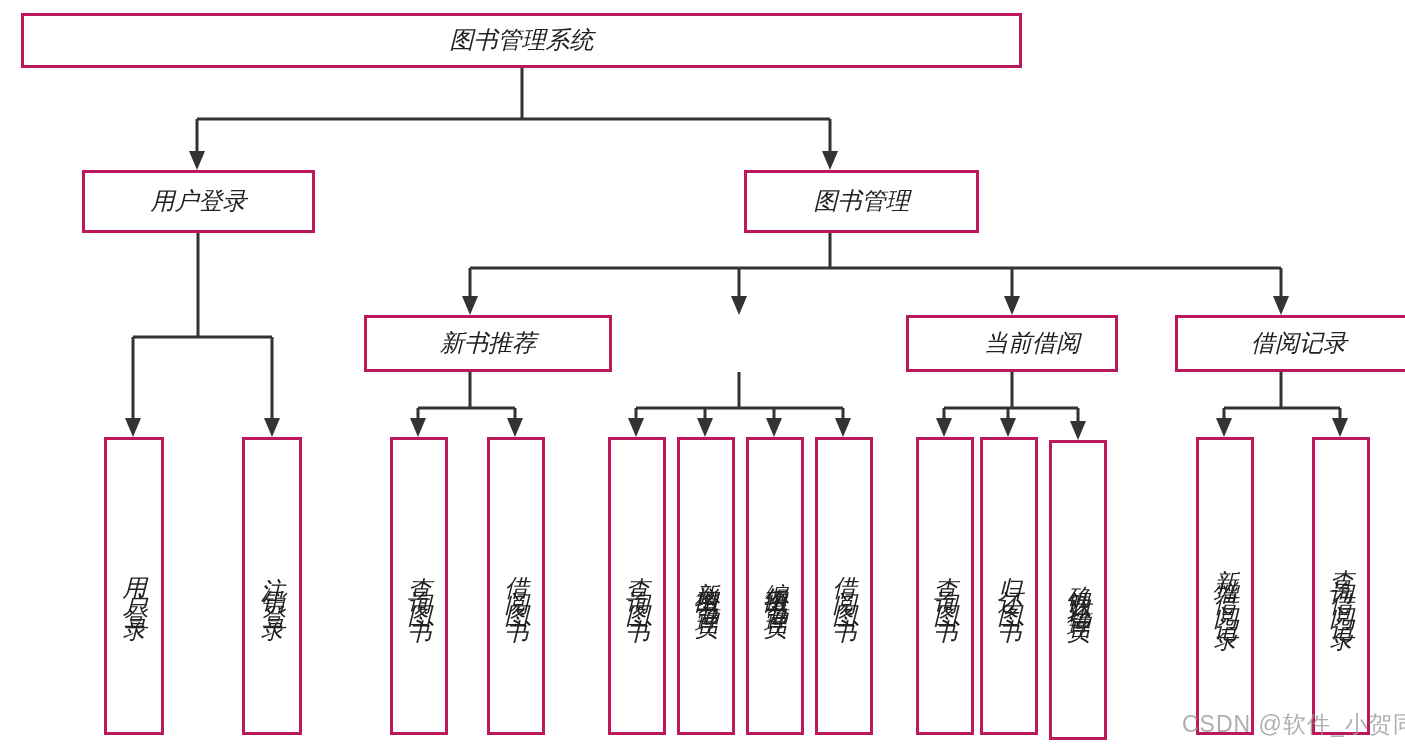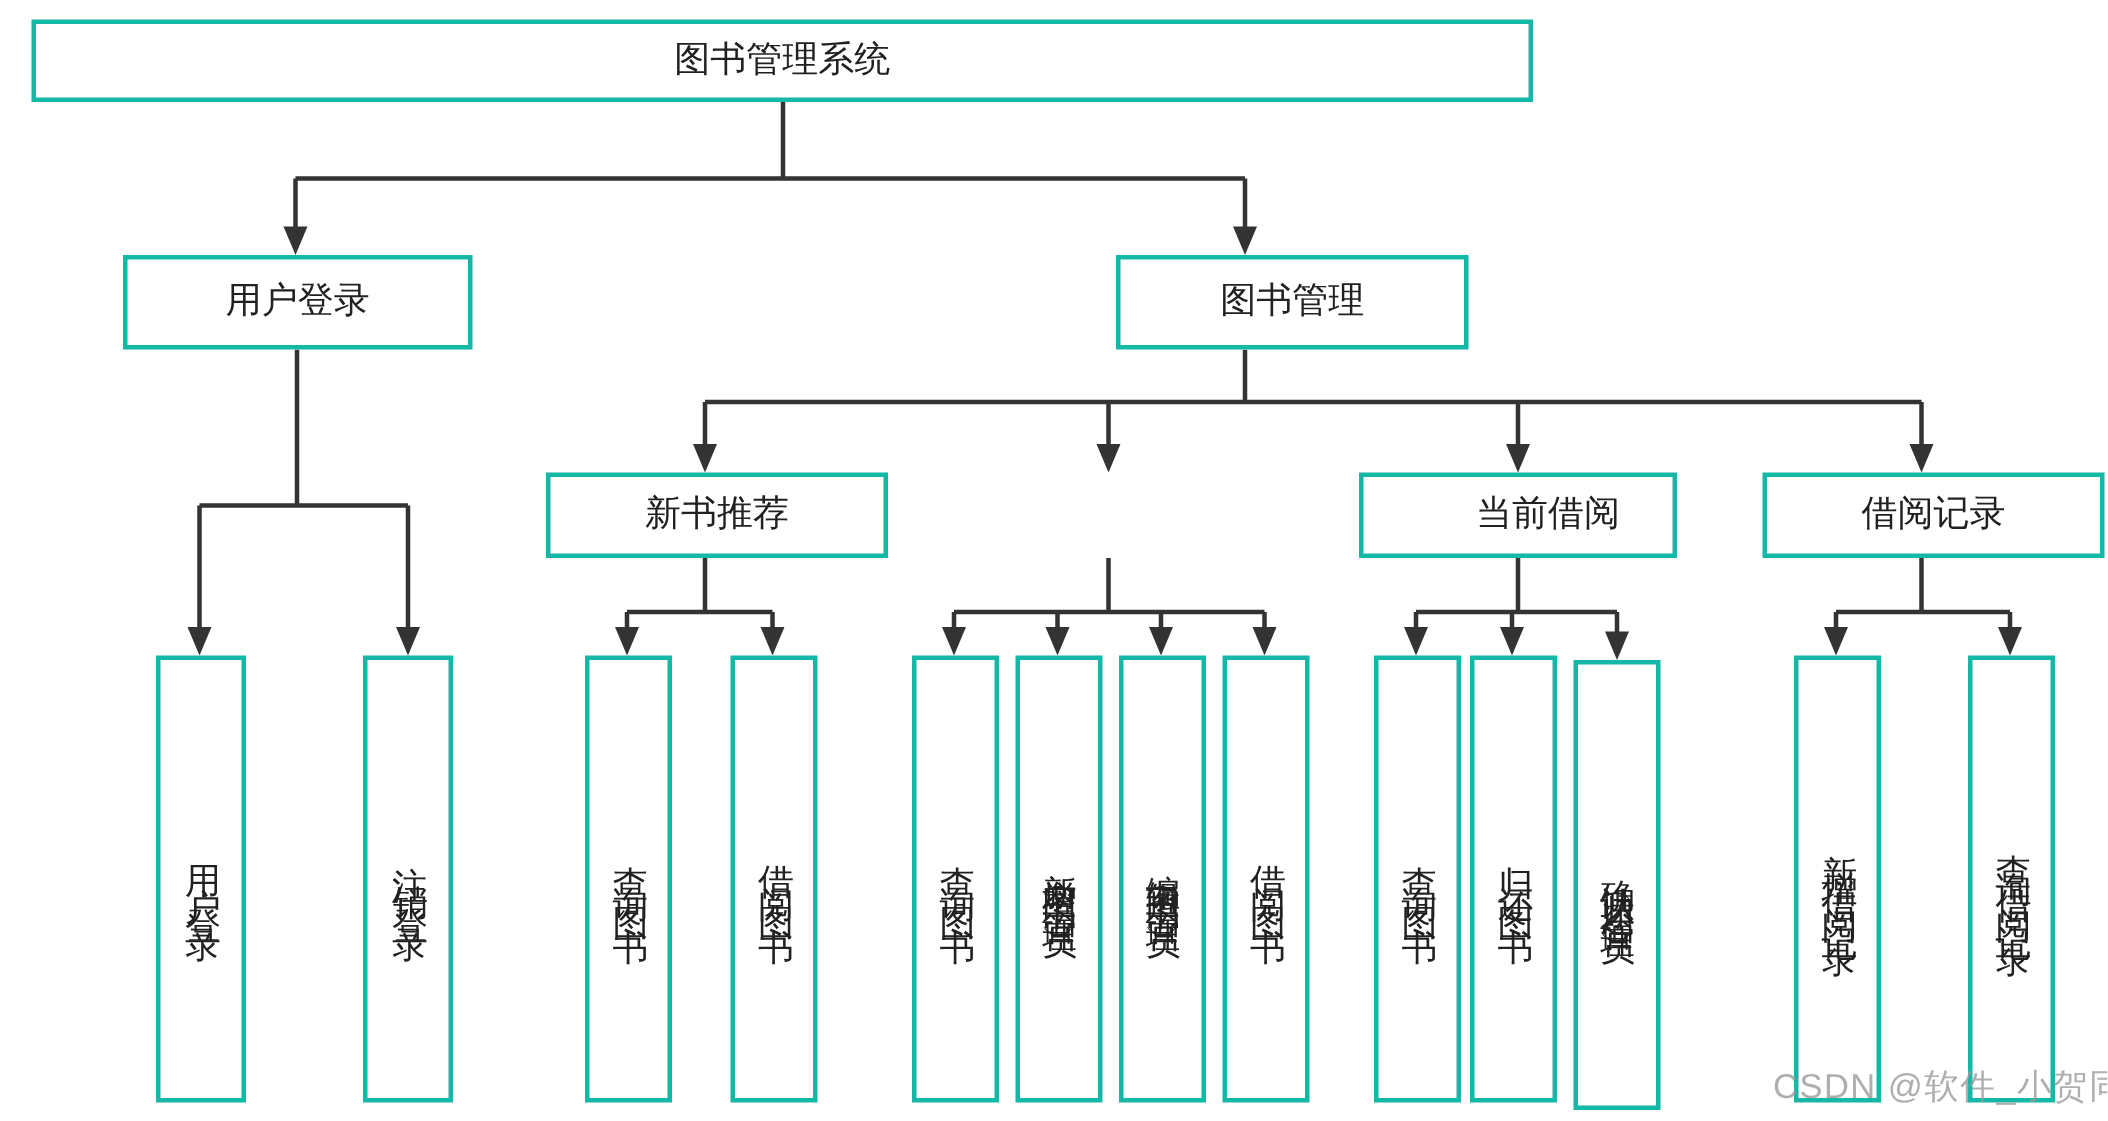--- a/index.html
+++ b/index.html
@@ -15,35 +15,36 @@
   }
   svg.connectors {
     position: absolute;
     left: 0; top: 0;
     width: 1405px; height: 747px;
     z-index: 1;
   }
   .box {
     position: absolute;
     box-sizing: border-box;
-    border: 3px solid #14b8a6;
+    border: 3px solid #be185d;
     background: #ffffff;
     display: flex;
     align-items: center;
     justify-content: center;
     font-size: 24px;
     line-height: 1.2;
     color: #212121;
     z-index: 2;
     white-space: nowrap;
+    font-style: italic;
   }
   .root  { left: 21px;  top: 13px;  width: 1001px; height: 55px; }
   .l2a   { left: 82px;  top: 170px; width: 233px;  height: 63px; }
   .l2b   { left: 712px; top: 170px; width: 235px;  height: 63px; margin-left: 32px; }
-  .l3    { top: 315px; height: 57px; width: 228px; }
+  .l3    { top: 315px; height: 57px; width: 248px; }
   .l3a   { left: 364px; }
   .l3b   { left: 633px; }
   .l3c   { left: 906px; width: 212px; padding-left: 40px; }
   .l3d   { left: 1175px; }
   .leaf  { top: 437px; height: 298px; width: 58px; }
   .vtext {
     writing-mode: vertical-rl;
     text-orientation: mixed;
     letter-spacing: 14px;
     white-space: nowrap;

